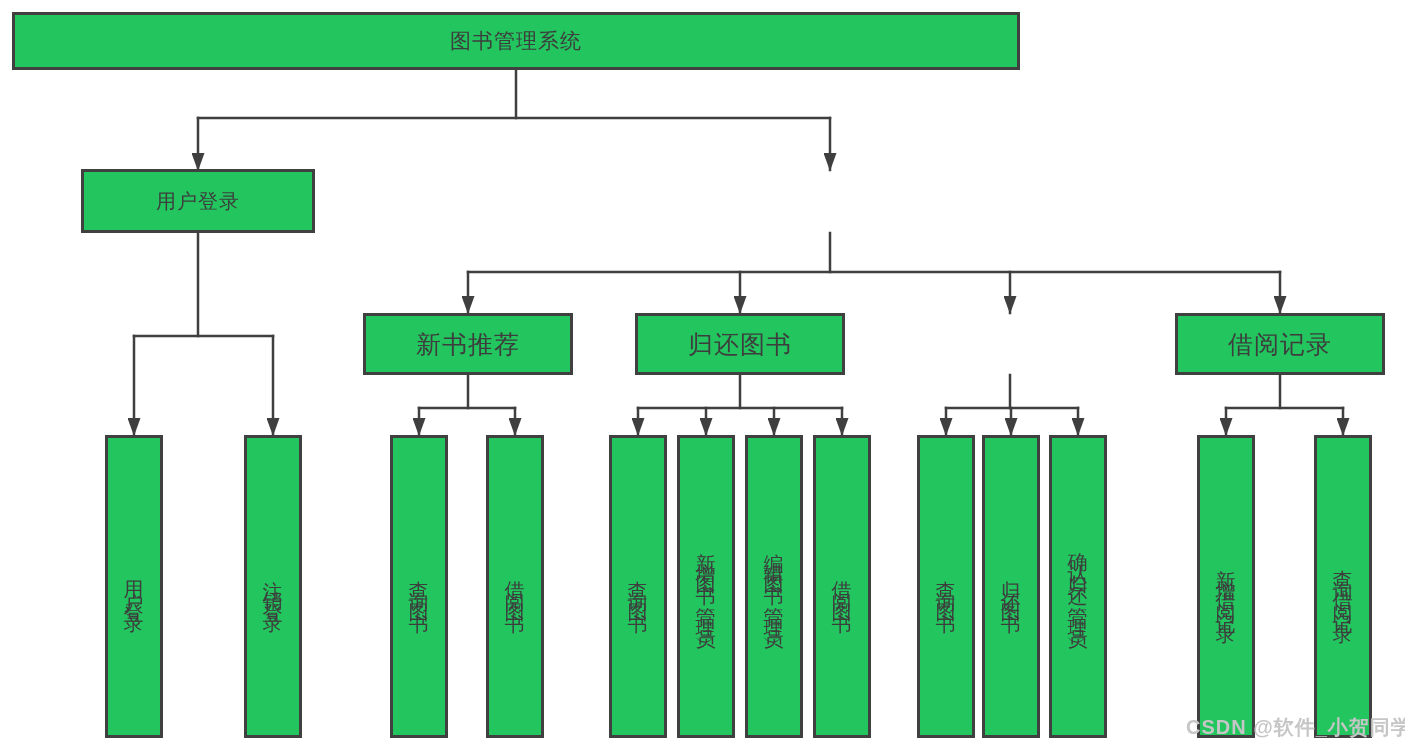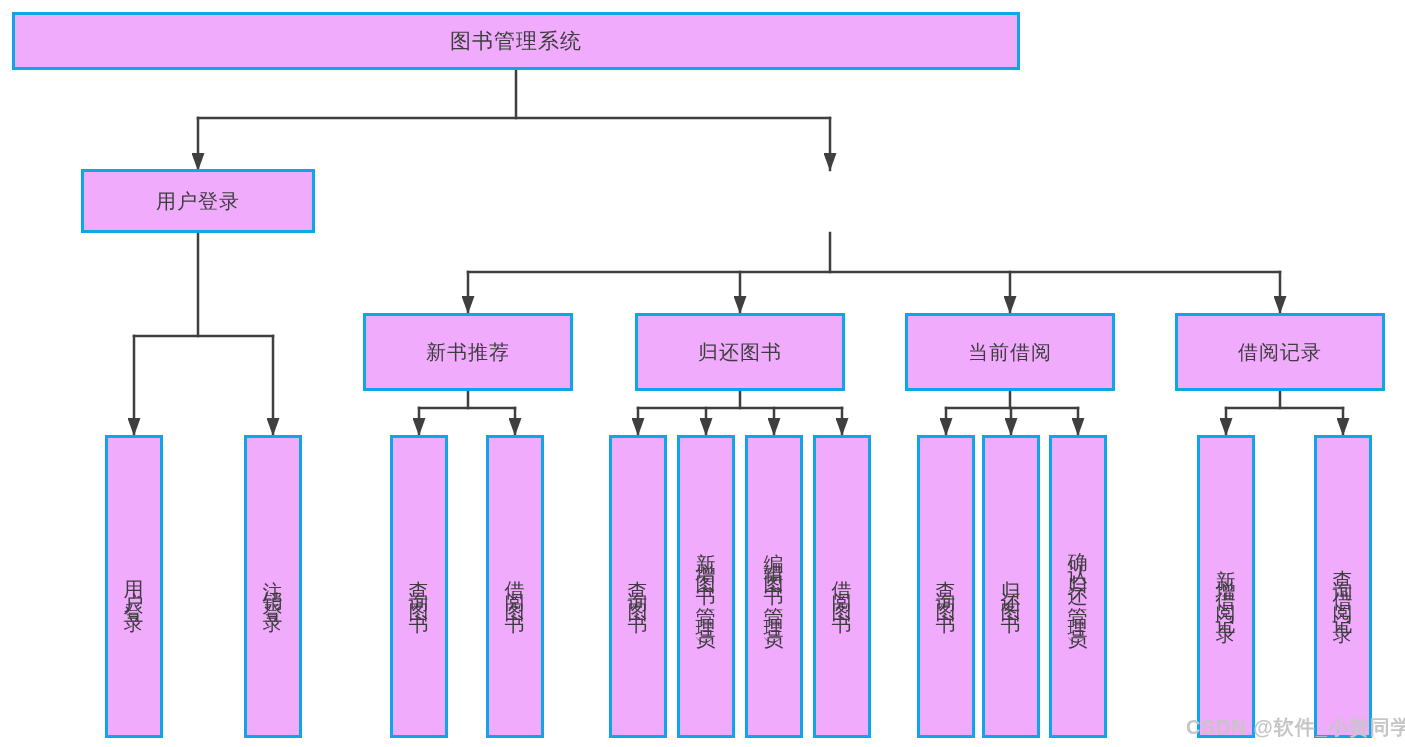--- a/index.html
+++ b/index.html
@@ -18,43 +18,43 @@
   #connectors {
     position: absolute;
     left: 0; top: 0;
     width: 1405px;
     height: 747px;
     pointer-events: none;
   }
   .node {
     position: absolute;
     box-sizing: border-box;
-    background: #f0abfc;
-    border: 3px solid #0ea5e9;
+    background: #22c55e;
+    border: 3px solid #404040;
     display: flex;
     align-items: center;
     justify-content: center;
     color: #3d3d3d;
   }
   .node-root {
     left: 12px; top: 12px;
     width: 1008px; height: 58px;
     font-size: 21px;
     letter-spacing: 1px;
   }
   .node-l2 {
     top: 169px;
     width: 234px; height: 64px;
     font-size: 20px;
     letter-spacing: 1px;
   }
   .node-l3 {
     top: 313px;
-    width: 210px; height: 78px;
-    font-size: 20px;
+    width: 210px; height: 62px;
+    font-size: 25px;
     letter-spacing: 1px;
   }
   .node-leaf {
     top: 435px;
     width: 58px; height: 303px;
     font-size: 20px;
   }
   .vtext {
     writing-mode: vertical-rl;
     text-orientation: mixed;
@@ -127,21 +127,20 @@
       <line x1="1343" y1="408" x2="1343" y2="435" marker-end="url(#arrow)"></line>
     </g>
   </svg>
 
   <div class="node node-root">图书管理系统</div>
 
   <div class="node node-l2" style="left:81px">用户登录</div>
 
   <div class="node node-l3" style="left:363px">新书推荐</div>
   <div class="node node-l3" style="left:635px">归还图书</div>
-  <div class="node node-l3" style="left:905px">当前借阅</div>
   <div class="node node-l3" style="left:1175px">借阅记录</div>
 
   <div class="node node-leaf" style="left:105px">
     <span class="vtext">用户登录</span>
   </div>
   <div class="node node-leaf" style="left:244px">
     <span class="vtext">注销登录</span>
   </div>
 
   <div class="node node-leaf" style="left:390px">

